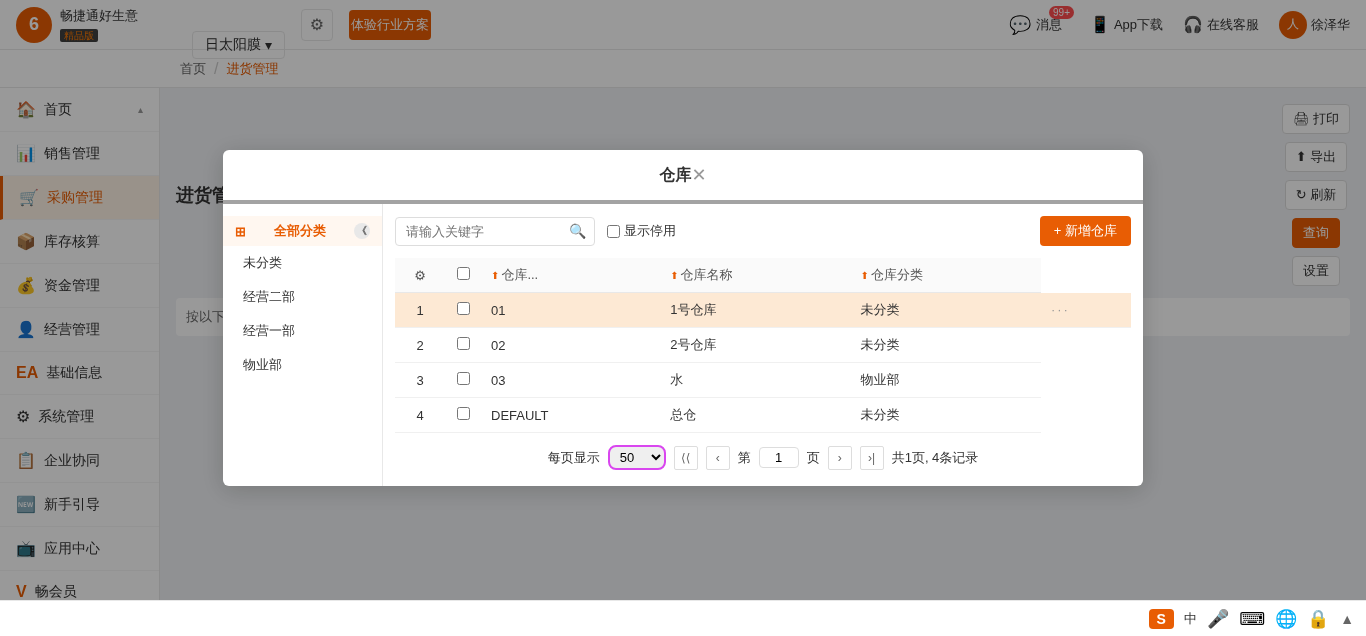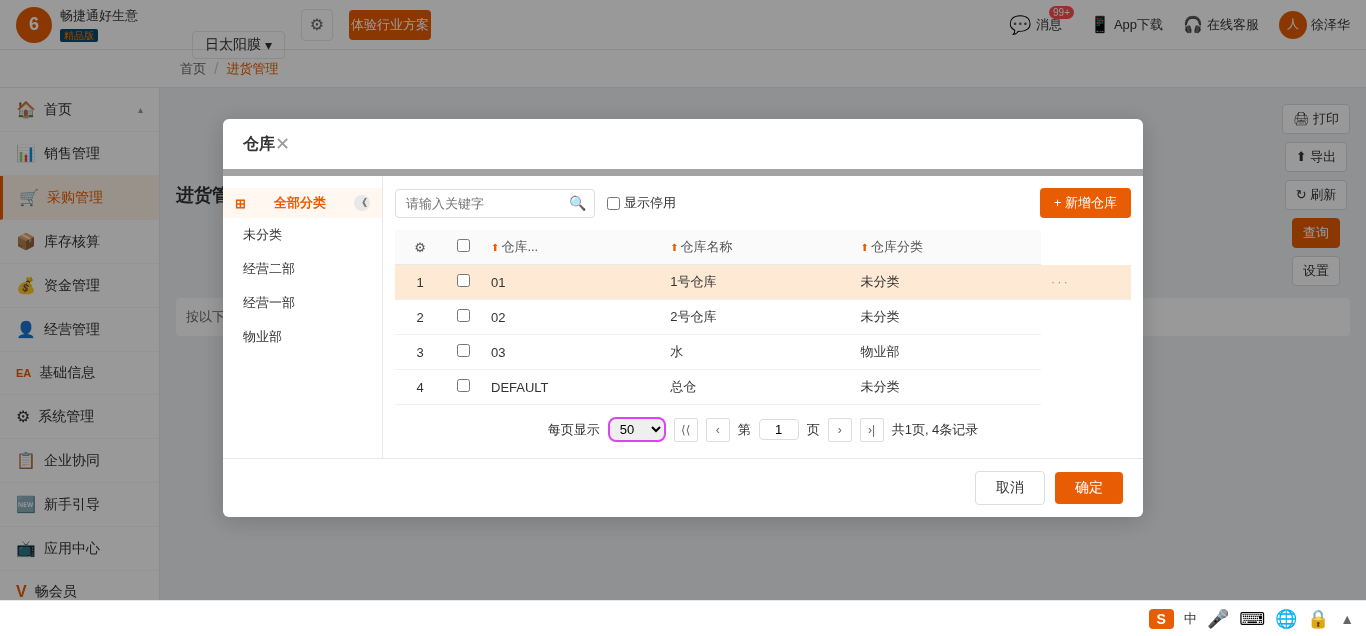--- a/index.html
+++ b/index.html
@@ -22,21 +22,21 @@
       gap: 8px;
       min-width: 160px;
     }
     .logo-icon {
       width: 36px; height: 36px;
       background: #e85d04;
       border-radius: 50%;
       display: flex; align-items: center; justify-content: center;
       color: #fff; font-size: 18px; font-weight: bold;
     }
-    .logo-sub { font-size: 10px; color: #ff7a00; background: #0c4a6e; padding: 1px 4px; border-radius: 2px; text-align: right; }
+    .logo-sub { font-size: 10px; color: #ff7a00; background: #404040; padding: 1px 4px; border-radius: 2px; text-align: right; }
     .company-select {
       display: flex; align-items: center; gap: 4px;
       font-size: 14px; color: #333; cursor: pointer;
       border: 1px solid #e8e8e8; border-radius: 4px;
       padding: 4px 12px; margin-left: 16px; margin-top: 40px;
     }
     .header-actions {
       display: flex; align-items: center; gap: 16px;
       margin-left: 16px;
     }
@@ -140,23 +140,23 @@
     .dialog {
       background: #fff;
       border-radius: 6px;
       width: 920px;
       max-height: 560px;
       box-shadow: 0 4px 24px rgba(0,0,0,0.18);
       display: flex; flex-direction: column;
       z-index: 101;
     }
     .dialog-header {
-      display: flex; align-items: center; justify-content: flex-start;
+      display: flex; align-items: center; justify-content: center;
       padding: 14px 20px;
-      border-bottom: 7px solid #a3a3a3;
+      border-bottom: 4px solid #a3a3a3;
     }
     .dialog-title { font-size: 16px; color: #333; font-weight: bold; }
     .dialog-close { font-size: 18px; color: #999; cursor: pointer; }
     .dialog-body {
       display: flex; flex: 1; overflow: hidden;
     }
 
     
     .category-panel {
       width: 160px;
@@ -348,21 +348,21 @@
     </div>
     <div class="sidebar-item">
       <span class="sidebar-icon">💰</span>
       <span>资金管理</span>
     </div>
     <div class="sidebar-item">
       <span class="sidebar-icon">👤</span>
       <span>经营管理</span>
     </div>
     <div class="sidebar-item">
-      <span class="sidebar-icon" style="font-size:11px;font-weight:bold;color:#e85d04;">EA</span>
+      <span class="sidebar-icon" style="font-size:16px;font-weight:bold;color:#e85d04;">EA</span>
       <span>基础信息</span>
     </div>
     <div class="sidebar-item">
       <span class="sidebar-icon">⚙</span>
       <span>系统管理</span>
     </div>
     <div class="sidebar-item">
       <span class="sidebar-icon">📋</span>
       <span>企业协同</span>
     </div>
@@ -502,24 +502,20 @@
           <span>第</span>
           <input class="page-input" type="text" value="1" style="">
           <span>页</span>
           <button class="page-btn">›</button>
           <button class="page-btn">›|</button>
           <span>共1页, 4条记录</span>
         </div>
       </div>
     </div>
 
-    <div class="dialog-footer">
-      <button class="cancel-btn">取消</button>
-      <button class="confirm-btn">确定</button>
-    </div>
   </div>
 </div>
 
 <div class="bottom-bar">
   <span class="bottom-logo">S</span>
   <span style="font-size:13px;color:#333;">中</span>
   <span style="font-size:18px;cursor:pointer;">🎤</span>
   <span style="font-size:18px;cursor:pointer;">⌨</span>
   <span style="font-size:18px;cursor:pointer;">🌐</span>
   <span style="font-size:18px;cursor:pointer;">🔒</span>

